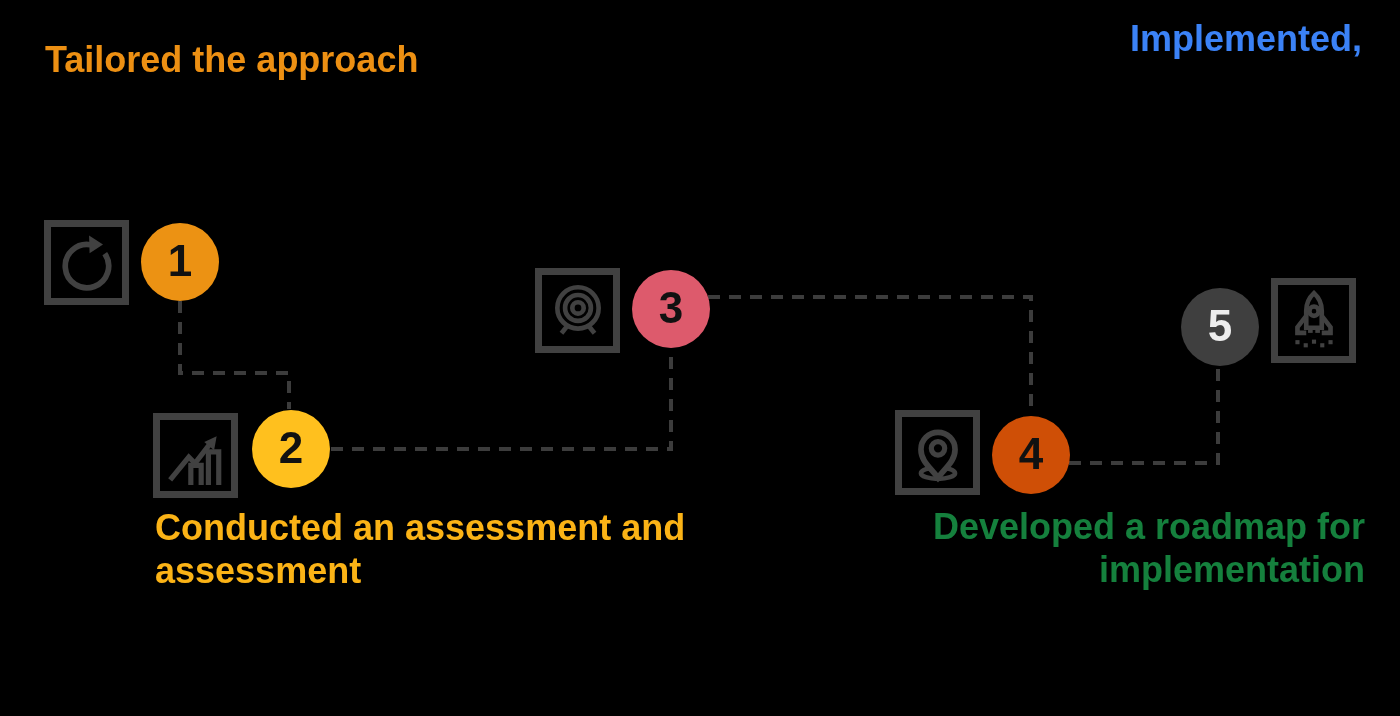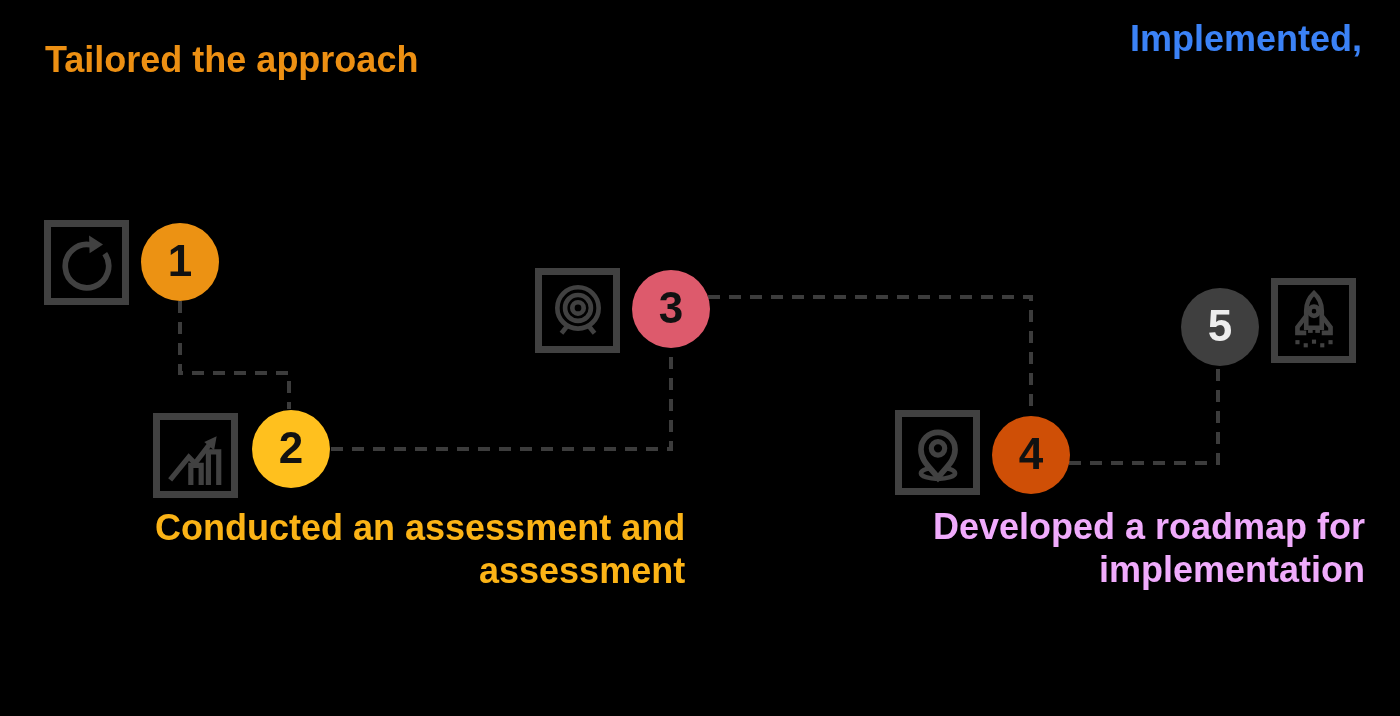--- a/index.html
+++ b/index.html
@@ -77,21 +77,21 @@
         <path d="M 25,58 L 25,39 L 35,39 L 35,58"></path>
         <path d="M 42,58 L 42,26 L 52,26 L 52,58"></path>
         <path d="M 5,53 L 23,31 L 29,37 L 43,19"></path>
       </g>
       <polygon points="50,11 47.5,24.5 38,16.5" stroke="none" style="fill: rgb(65, 65, 65);"></polygon>
     </svg>
   </div>
   <div class="circle" style="left: 252px; top: 410px; background: rgb(255, 192, 30);">
     <span class="num" style="color: rgb(17, 17, 17);">2</span>
   </div>
-  <div class="title" style="left: 155px; top: 506px; color: rgb(251, 179, 22); text-align: right;">
+  <div class="title" style="left: 155px; top: 506px; color: rgb(251, 179, 22);">
     <div>Conducted an assessment and</div>
     <div>assessment</div>
   </div>
 
   <div class="icon-box" style="left: 535px; top: 268px; border-color: rgb(65, 65, 65);">
     <svg viewBox="0 0 60 60" width="62" height="62">
       <g fill="none" stroke-width="4.5" style="stroke: rgb(65, 65, 65);">
         <circle cx="30" cy="27" r="20"></circle>
         <circle cx="30" cy="27" r="12.5"></circle>
         <circle cx="30" cy="27" r="5.5"></circle>
@@ -109,21 +109,21 @@
       <g fill="none" style="stroke: rgb(65, 65, 65);">
         <ellipse cx="30" cy="49.5" rx="16.5" ry="5.5" stroke-width="4.5"></ellipse>
         <path d="M 30,54 C 22,43.5 13.5,37.5 13.5,26.5 A 16.5,16.5 0 1 1 46.5,26.5 C 46.5,37.5 38,43.5 30,54 Z" stroke-width="5.5" style="fill: rgb(0, 0, 0);"></path>
         <circle cx="30" cy="25.5" r="6.5" stroke-width="5"></circle>
       </g>
     </svg>
   </div>
   <div class="circle" style="left: 992px; top: 416px; background: rgb(207, 79, 6);">
     <span class="num" style="color: rgb(17, 17, 17);">4</span>
   </div>
-  <div class="title right" style="right: 35px; top: 505px; color: #f0abfc;">
+  <div class="title right" style="right: 35px; top: 505px; color: #15803d;">
     <div>Developed a roadmap for</div>
     <div>implementation</div>
   </div>
 
   <div class="title right" style="right: 38px; top: 17px; color: #3b82f6;">
     <div>Implemented,</div>
   </div>
   <div class="circle" style="left: 1181px; top: 288px; background: rgb(63, 63, 63);">
     <span class="num" style="color: rgb(237, 237, 237);">5</span>
   </div>

